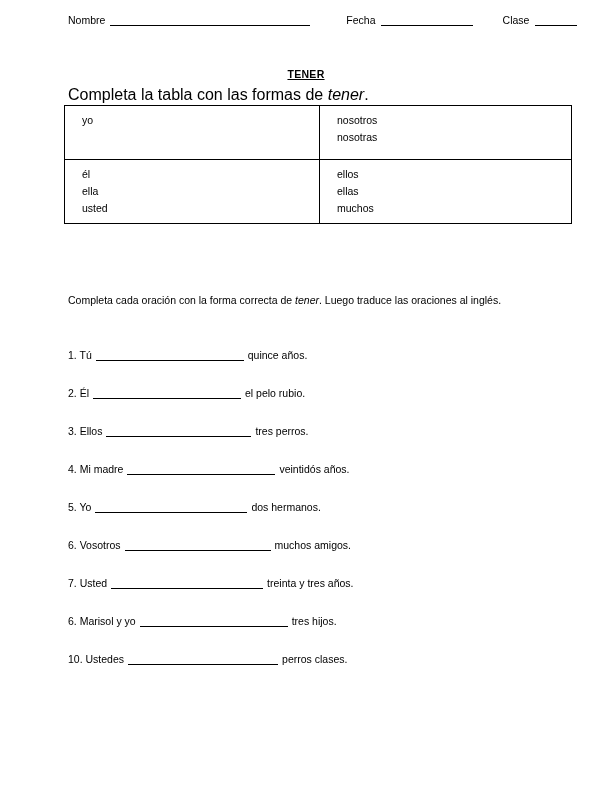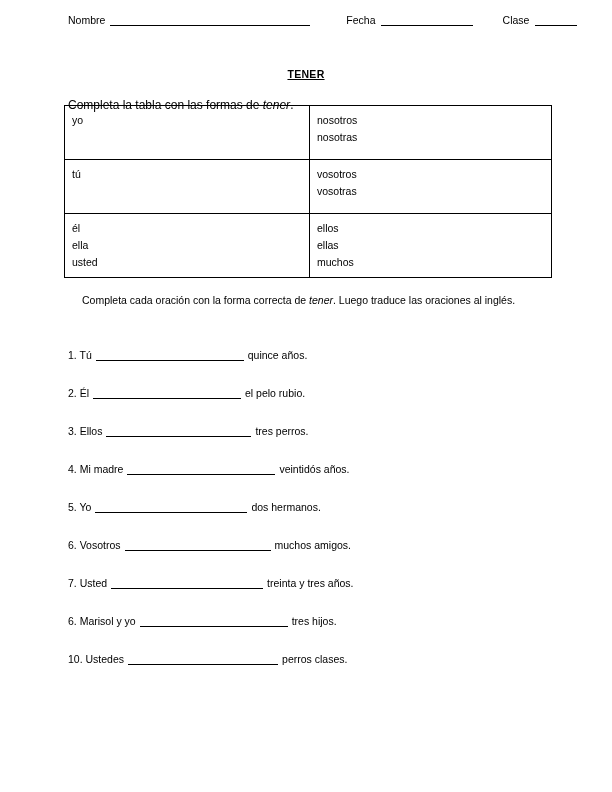--- a/index.html
+++ b/index.html
@@ -54,51 +54,51 @@
   }
   .title span {
     text-decoration: underline;
     letter-spacing: 0.3px;
   }
 
   
   .instr1 {
     position: absolute;
     left: 68px;
-    top: 98px;
-    font-size: 12px;
+    top: 86px;
+    font-size: 16px;
     white-space: nowrap;
   }
   .it { font-style: italic; }
 
   
   .conj-table {
     position: absolute;
     left: 64px;
     top: 105px;
     width: 471px;
     border-collapse: collapse;
     table-layout: fixed;
   }
   .conj-table td {
     border: 1.6px solid #000;
     font-size: 10.5px;
-    padding: 6px 0 6px 7px;
+    padding: 6px 0 6px 17px;
     vertical-align: top;
     line-height: 17px;
     height: 41px;
   }
   .conj-table td.col-sing { width: 237px; }
   .conj-table td.col-plur { width: 234px; }
   .cell-line { display: block; }
 
   
   .instr2 {
     position: absolute;
-    left: 82px;
+    left: 68px;
     top: 294px;
     font-size: 10.5px;
     white-space: nowrap;
   }
 
   
   .items {
     position: absolute;
     left: 68px;
     top: 348px;
@@ -146,29 +146,20 @@
       <td class="col-sing">
         <span class="cell-line">yo</span>
       </td>
       <td class="col-plur">
         <span class="cell-line">nosotros</span>
         <span class="cell-line">nosotras</span>
       </td>
     </tr>
     <tr>
       <td class="col-sing">
-        <span class="cell-line">tú</span>
-      </td>
-      <td class="col-plur">
-        <span class="cell-line">vosotros</span>
-        <span class="cell-line">vosotras</span>
-      </td>
-    </tr>
-    <tr>
-      <td class="col-sing">
         <span class="cell-line">él</span>
         <span class="cell-line">ella</span>
         <span class="cell-line">usted</span>
       </td>
       <td class="col-plur">
         <span class="cell-line">ellos</span>
         <span class="cell-line">ellas</span>
         <span class="cell-line">muchos</span>
       </td>
     </tr>

